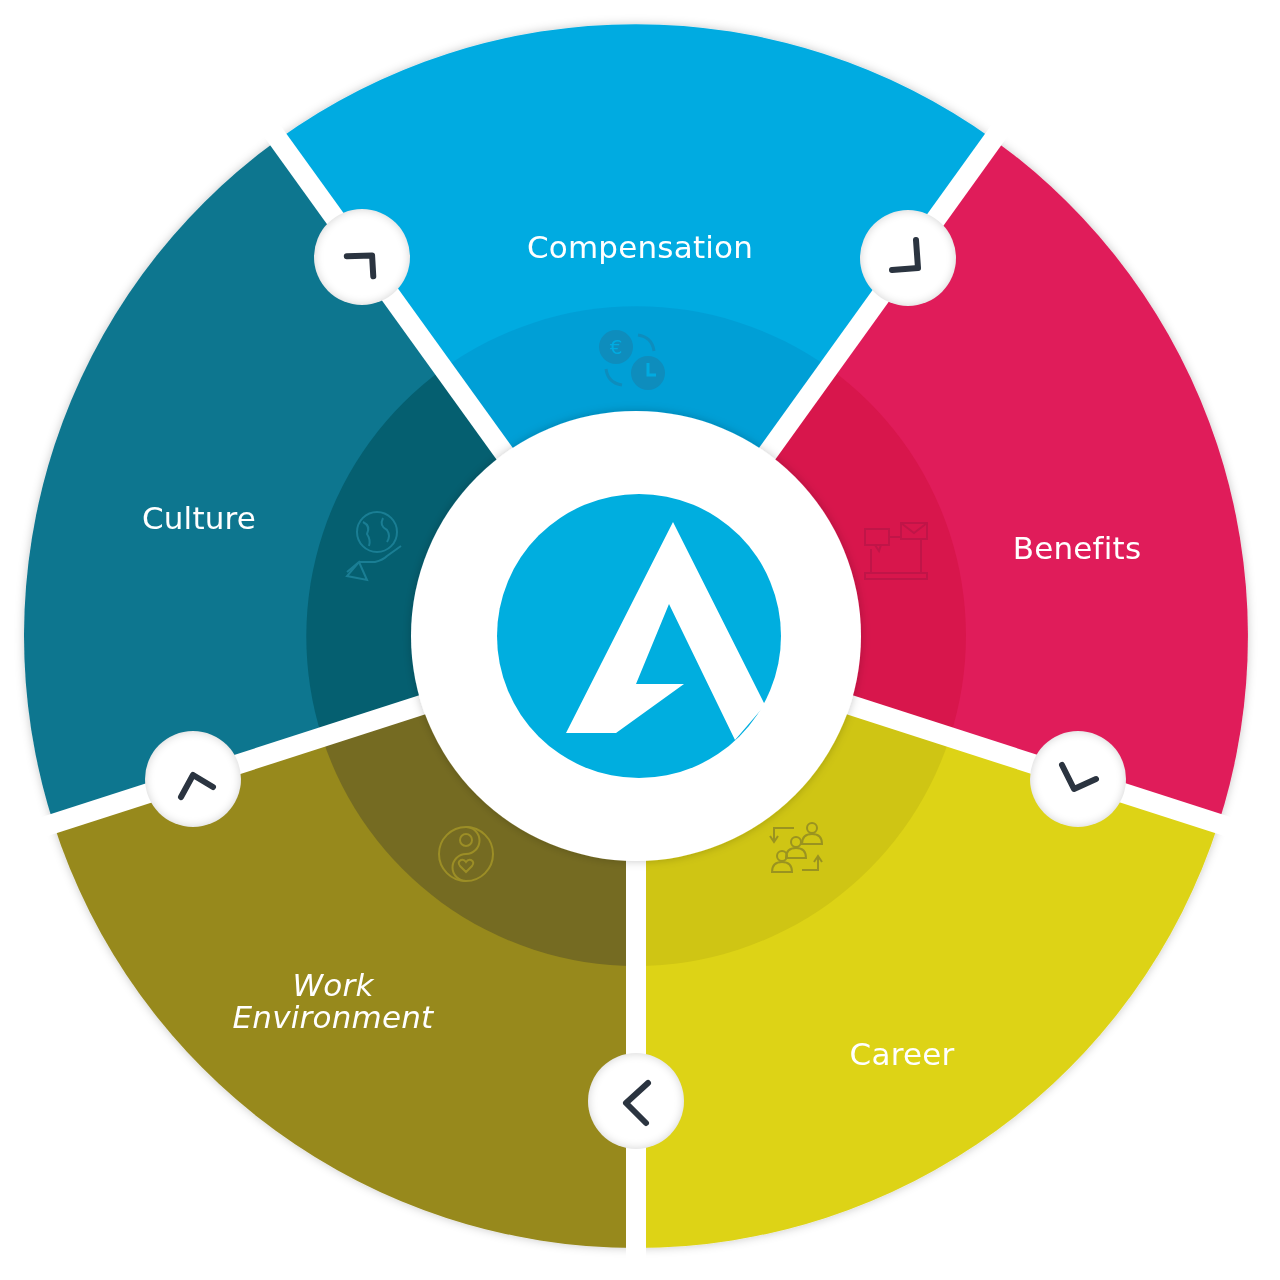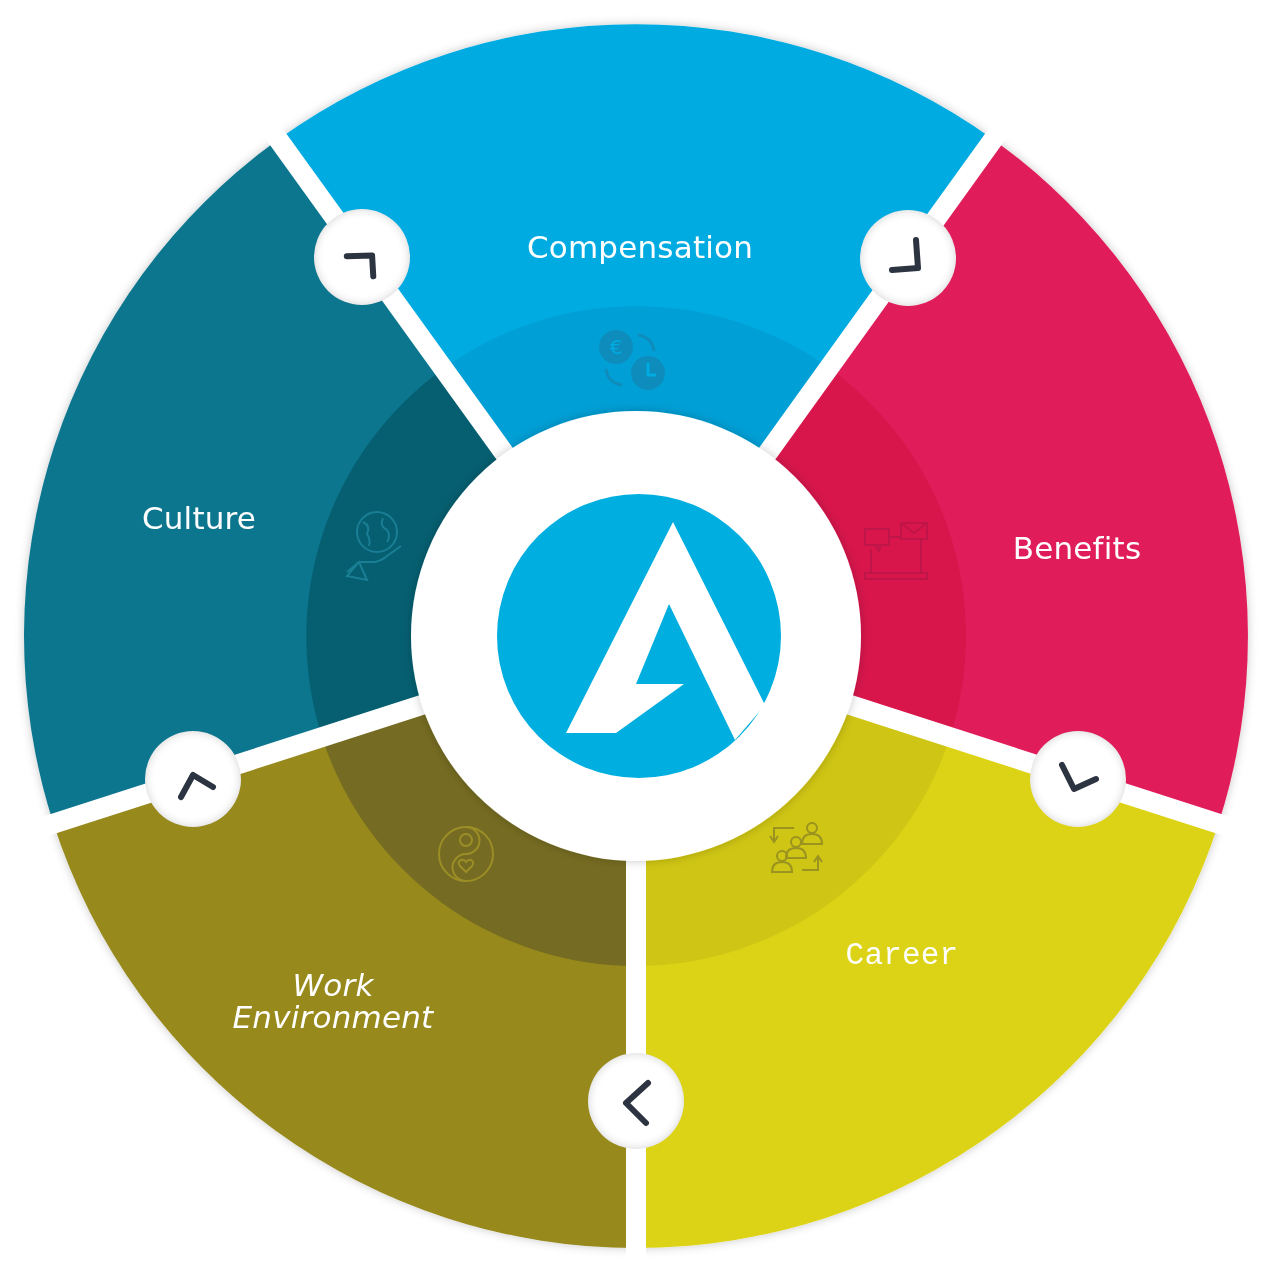--- a/index.html
+++ b/index.html
@@ -101,21 +101,21 @@
   <svg width="64" height="64" viewBox="0 0 64 64" fill="none" stroke="#9c8e26" stroke-width="2">
     <circle cx="32" cy="32" r="27"></circle>
     <path d="M32 5 A13.5 13.5 0 0 1 32 32 A13.5 13.5 0 0 0 32 59"></path>
     <circle cx="32" cy="18" r="6"></circle>
     <path d="M32 50 L26 44 Q23 40 27 38 Q30 37 32 40 Q34 37 37 38 Q41 40 38 44 Z"></path>
   </svg>
 </div>
 
 <div class="seg-label" style="left:640px;top:203px;margin-top:44px;">Compensation</div>
 <div class="seg-label" style="left:1077px;top:548px;">Benefits</div>
-<div class="seg-label" style="left:902px;top:956px;font-family:Liberation Mono, monospace;">Career</div>
+<div class="seg-label" style="left:902px;top:1054px;">Career</div>
 <div class="seg-label" style="left:333px;top:1001px;font-style:italic;">
   <div>Work</div>
   <div>Environment</div>
 </div>
 <div class="seg-label" style="left:199px;top:518px;">Culture</div>
 
 <div class="badge" style="left:362px;top:257px;">
   <svg viewBox="0 0 56 56">
       <path d="M14 22 L38 30 L32 50" stroke="#2b3440" stroke-width="6" stroke-linecap="round" stroke-linejoin="round" fill="none" transform="rotate(-20 28 28)"></path>
     </svg>

